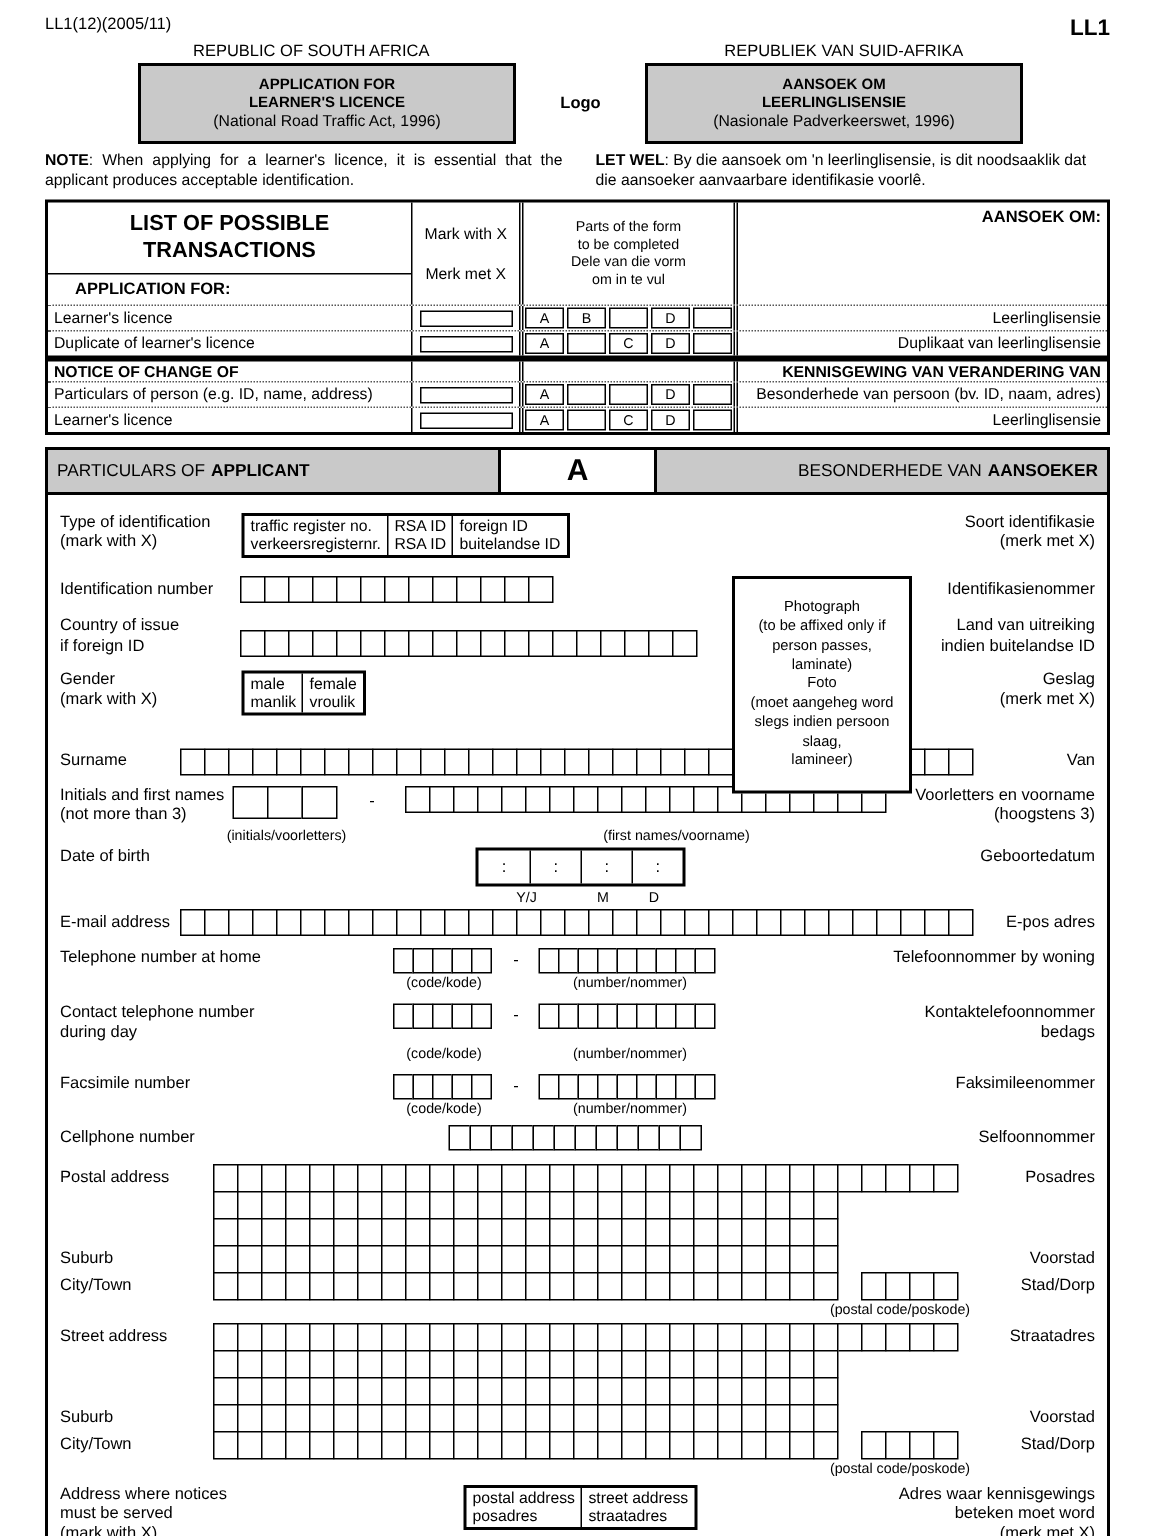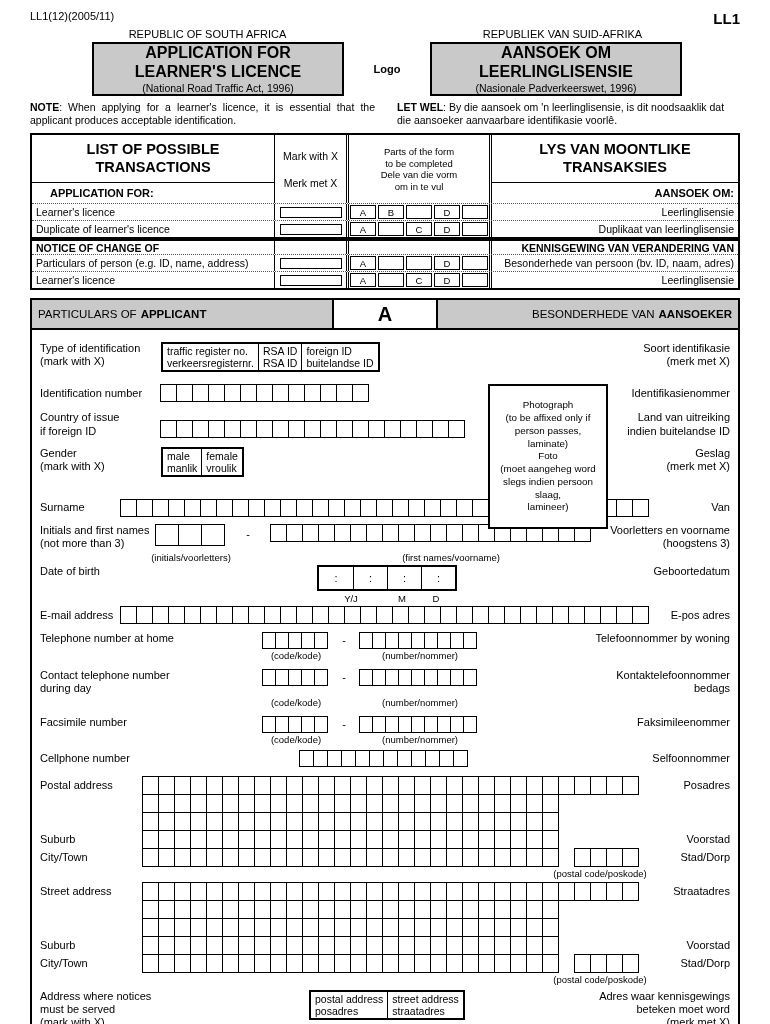--- a/index.html
+++ b/index.html
@@ -9,21 +9,21 @@
   .pre { white-space:pre-line; }
 
   
   .hdr1 { display:flex; justify-content:space-between; align-items:flex-start; font-size:11px; }
   .hdr1 .ll1big { font-weight:bold; font-size:15px; }
   .hdr2 { display:flex; font-size:11px; margin-top:1px; }
   .hdr2 > div { width:50%; text-align:center; }
   .title-row { display:flex; align-items:center; margin-top:2px; }
   .tsp-l { width:62px; } .tsp-r { width:58px; }
   .tbox { width:252px; height:54px; background:#c9c9c9; border:2px solid #000; text-align:center; display:flex; flex-direction:column; justify-content:center; }
-  .tbox .tmain { font-weight:bold; font-size:16px; line-height:1.15; }
+  .tbox .tmain { font-weight:bold; font-size:10px; line-height:1.15; }
   .tbox .tsub { font-size:10.5px; margin-top:1px; }
   .logo { flex:1; text-align:center; font-weight:bold; font-size:11px; }
   .notes { display:flex; margin-top:5px; font-size:10.5px; line-height:1.25; }
   .note-en { width:345px; text-align:justify; margin-right:22px; }
   .note-af { flex:1; }
   .notes b { font-weight:bold; }
 
   
   .txn { border:2px solid #000; margin-top:6px; }
   .txn-top { display:flex; }
@@ -139,22 +139,20 @@
       </div>
       <div class="colw-mark markhdr">
         <div>Mark with X</div>
         <div>Merk met X</div>
       </div>
       <div class="colw-let partshdr pre">Parts of the form
 to be completed
 Dele van die vorm
 om in te vul</div>
       <div class="c4">
-        <div class="txn-title pre">LYS VAN MOONTLIKE
-TRANSAKSIES</div>
         <div class="appfor af">AANSOEK OM:</div>
       </div>
     </div>
 
     <div class="txn-row">
       <div class="td-desc">Learner's licence</div>
       <div class="colw-mark td-mark">
           <span class="markbox"></span>
         </div>
       <div class="colw-let td-let">

